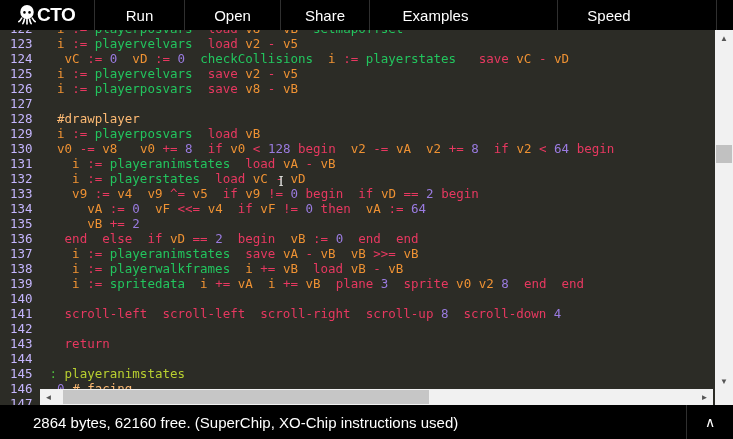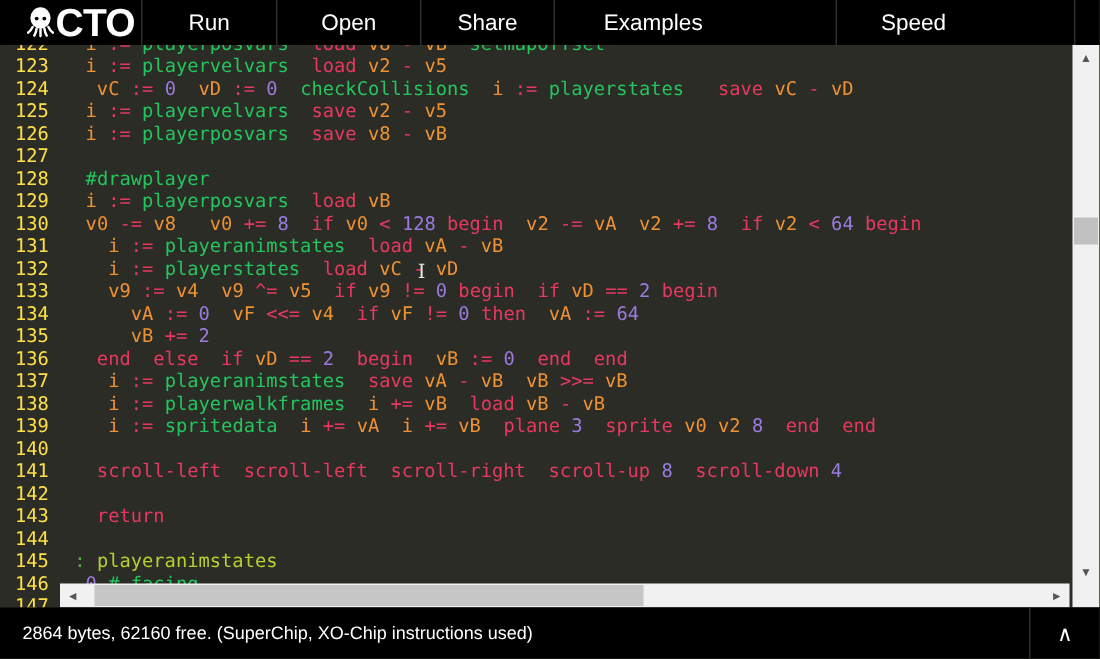--- a/index.html
+++ b/index.html
@@ -2,44 +2,44 @@
 <html><head>
 <meta charset="utf-8">
 <style>
   html,body{margin:0;padding:0;}
   body{width:733px;height:439px;overflow:hidden;position:relative;background:#2c2c26;
        font-family:"Liberation Sans",sans-serif;}
 
   
   .navbar{position:absolute;top:0;left:0;width:733px;height:30px;background:#000;}
   .logo{position:absolute;left:18px;top:2px;height:26px;display:flex;align-items:center;gap:1px;}
-  .logo-text{color:#fff;font-weight:bold;font-size:26px;letter-spacing:-0.5px;}
+  .logo-text{color:#fff;font-weight:bold;font-size:19px;letter-spacing:-0.5px;}
   .nav-item{position:absolute;top:0;height:30px;display:flex;align-items:center;justify-content:center;
             color:#fff;font-size:15px;font-weight:500;border-left:1px solid #2f2f2f;cursor:pointer;
             box-sizing:border-box;}
   .nav-run{left:94px;width:90px;}
   .nav-open{left:184px;width:96px;}
   .nav-share{left:280px;width:89px;}
   .nav-examples{left:369px;width:188px;padding-right:56px;}
   .nav-speed{left:557px;width:159px;padding-right:56px;}
   .nav-enddiv{position:absolute;left:716px;top:0;width:1px;height:30px;background:#2f2f2f;}
 
   
   .editor{position:absolute;top:30px;left:0;width:733px;height:375px;background:#2c2c26;overflow:hidden;}
   .code{position:absolute;top:-9px;left:0;font-family:"DejaVu Sans Mono",monospace;
         font-size:12.5px;line-height:15px;white-space:pre;}
   .crow{display:flex;height:15px;}
-  .lnum{flex:none;width:32px;padding-left:10px;color:#fde047;}
+  .lnum{flex:none;width:32px;padding-left:10px;color:#c4b5fd;}
   .ctext{flex:none;}
   .tk-p{color:#f1f1ef;}
   .tk-i{color:#22c55e;}
   .tk-k{color:#e73860;}
   .tk-r{color:#ef9233;}
   .tk-n{color:#9a7be0;}
-  .tk-c{color:#22c55e;}
+  .tk-c{color:#fdba74;}
   .tk-lc{color:#4db83e;}
   .tk-ln{color:#b8cf30;}
 
   
   .ibeam{position:absolute;left:276px;top:145px;width:10px;height:14px;color:#e6e6e2;
          font-family:"DejaVu Serif",serif;font-size:13px;line-height:14px;text-align:center;}
 
   
   .vsb{position:absolute;top:0;right:0;width:18px;height:360px;background:#f1f1f1;}
   .vsb-up,.vsb-down{position:absolute;left:0;width:18px;height:15px;display:flex;align-items:center;
@@ -50,22 +50,22 @@
   .sb-corner{position:absolute;right:0;top:360px;width:18px;height:15px;background:#f1f1f1;}
   .hsb{position:absolute;left:40px;top:359px;width:673px;height:16px;background:#f1f1f1;}
   .hsb-left,.hsb-right{position:absolute;top:0;width:15px;height:16px;display:flex;align-items:center;
         justify-content:center;font-size:8px;color:#555;cursor:pointer;}
   .hsb-left{left:1px;}
   .hsb-right{right:1px;}
   .hsb-thumb{position:absolute;left:23px;top:1px;width:366px;height:14px;background:#c6c6c6;cursor:pointer;}
 
   
   .statusbar{position:absolute;left:0;top:405px;width:733px;height:34px;background:#000;}
-  .status-text{position:absolute;left:15px;top:0;height:34px;display:flex;align-items:center;
-        color:#fff;font-size:12px;}
+  .status-text{position:absolute;left:33px;top:0;height:34px;display:flex;align-items:center;
+        color:#fff;font-size:15px;}
   .status-divider{position:absolute;left:686px;top:0;width:1px;height:34px;background:#2f2f2f;}
   .status-toggle{position:absolute;left:687px;top:0;width:46px;height:34px;display:flex;
         align-items:center;justify-content:center;color:#fff;font-size:14px;cursor:pointer;}
 </style>
 </head>
 <body>
 
 <div class="navbar">
   <div class="logo">
     <span style="display:inline-flex;">

